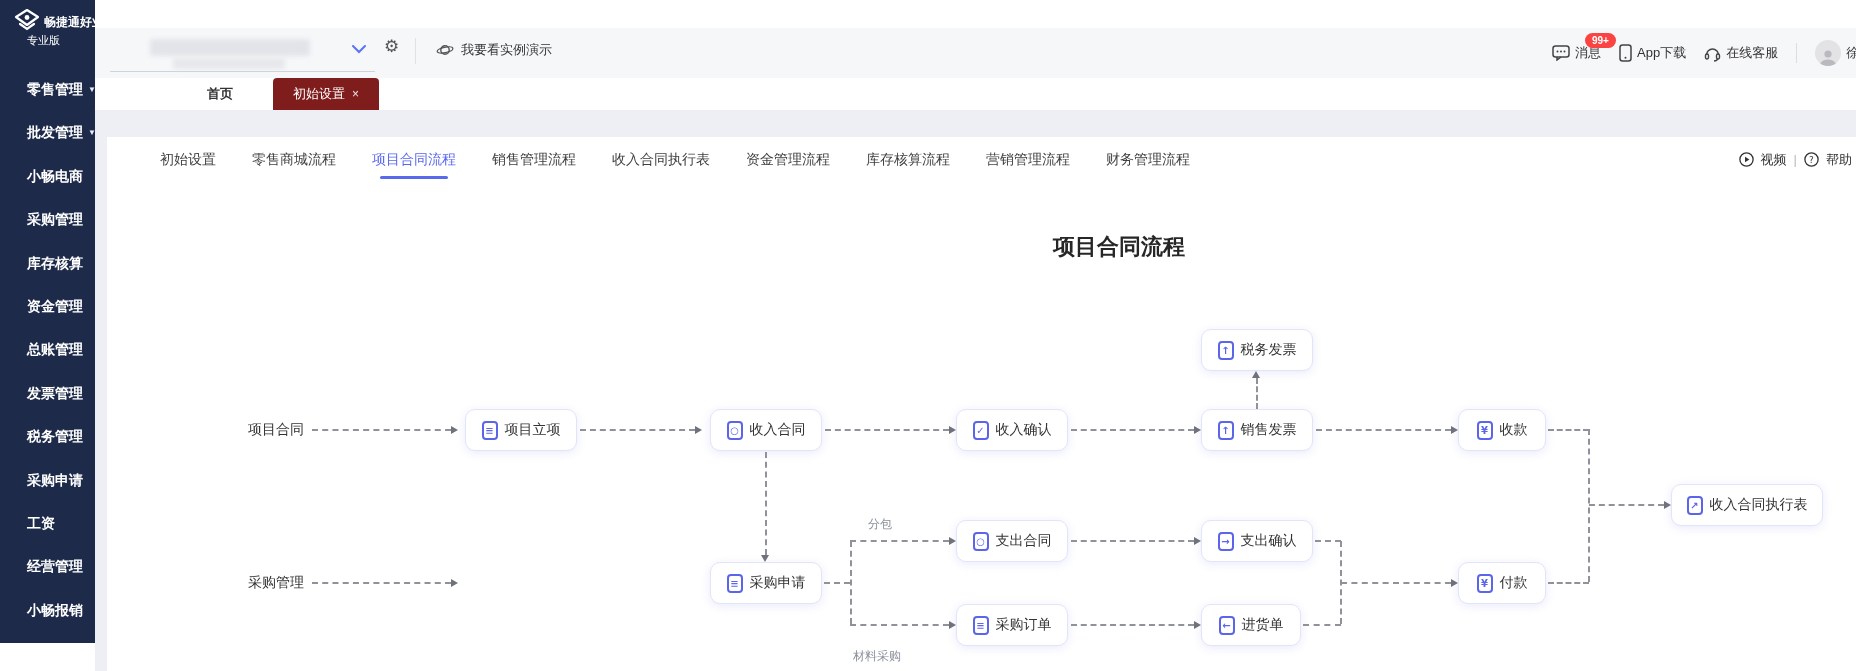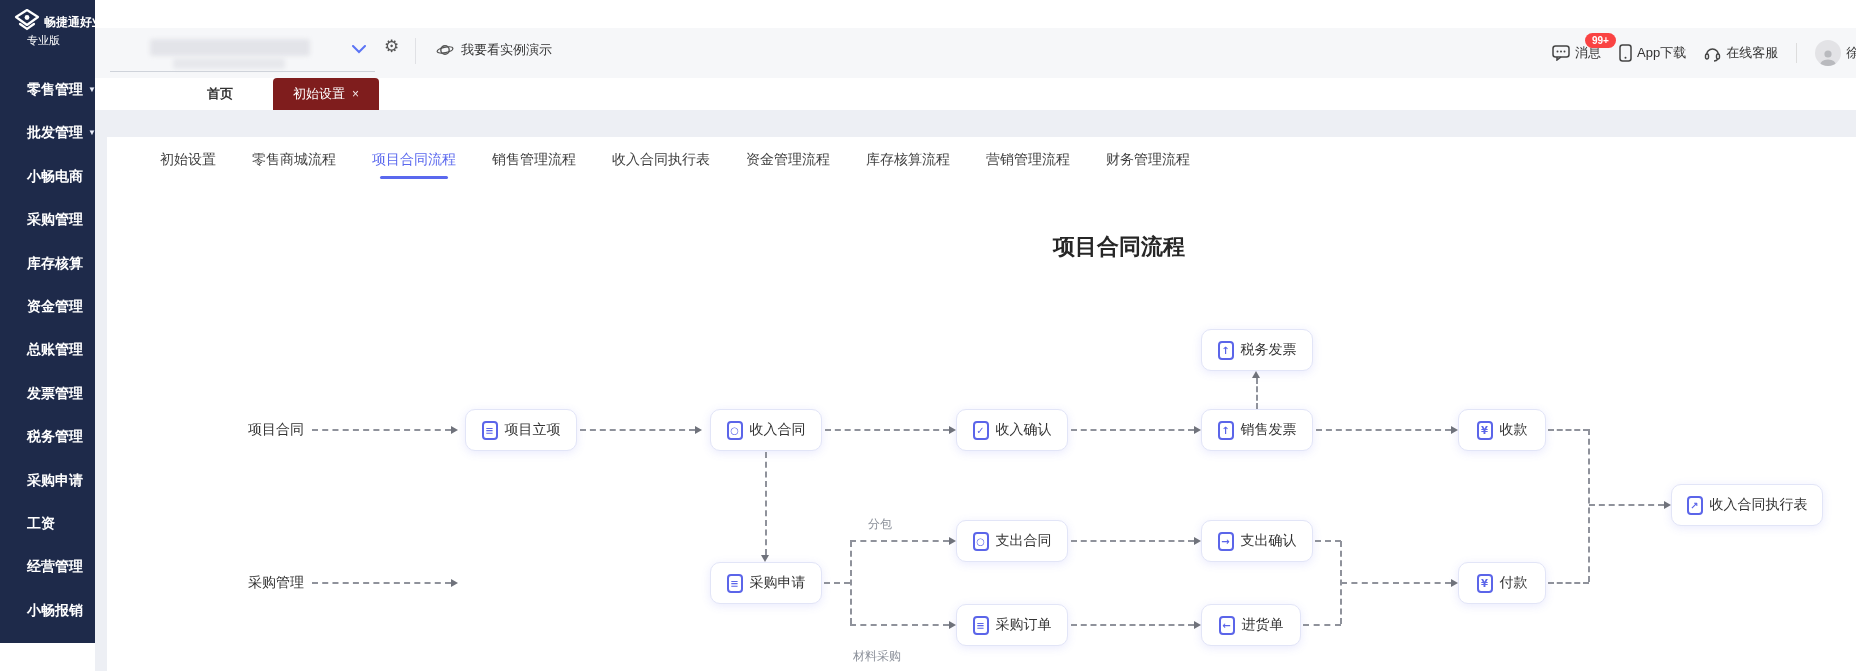--- a/index.html
+++ b/index.html
@@ -178,20 +178,37 @@
     <span class="ftab">初始设置</span>
     <span class="ftab">零售商城流程</span>
     <span class="ftab active">项目合同流程</span>
     <span class="ftab">销售管理流程</span>
     <span class="ftab">收入合同执行表</span>
     <span class="ftab">资金管理流程</span>
     <span class="ftab">库存核算流程</span>
     <span class="ftab">营销管理流程</span>
     <span class="ftab">财务管理流程</span>
   </div>
+  <div class="fhelp">
+    <span>
+      <svg width="15" height="15" viewBox="0 0 15 15">
+          <circle cx="7.5" cy="7.5" r="6.6" fill="none" stroke="#333" stroke-width="1.3"></circle>
+          <path d="M6 4.8 L10.4 7.5 L6 10.2 Z" fill="#333"></path>
+        </svg>
+    </span>
+    <span>视频</span>
+    <span class="sep">|</span>
+    <span>
+      <svg width="15" height="15" viewBox="0 0 15 15">
+          <circle cx="7.5" cy="7.5" r="6.6" fill="none" stroke="#333" stroke-width="1.3"></circle>
+          <text x="7.5" y="10.6" text-anchor="middle" font-size="9" fill="#333" font-family="DejaVu Sans">?</text>
+        </svg>
+    </span>
+    <span>帮助</span>
+  </div>
   <div class="fc-title">项目合同流程</div>
 </div>
 
 <div class="rlabel" style="left:248px;top:421px;text-align:center;">项目合同</div>
 <div class="rlabel" style="left:248px;top:574px;">采购管理</div>
 <div class="blabel" style="left:868px;top:516px;">分包</div>
 <div class="blabel" style="left:853px;top:632px;margin-top:16px;">材料采购</div>
 
 <div class="node" style="left:465px;top:409px;width:112px">
   <span class="nicon">≡</span>

